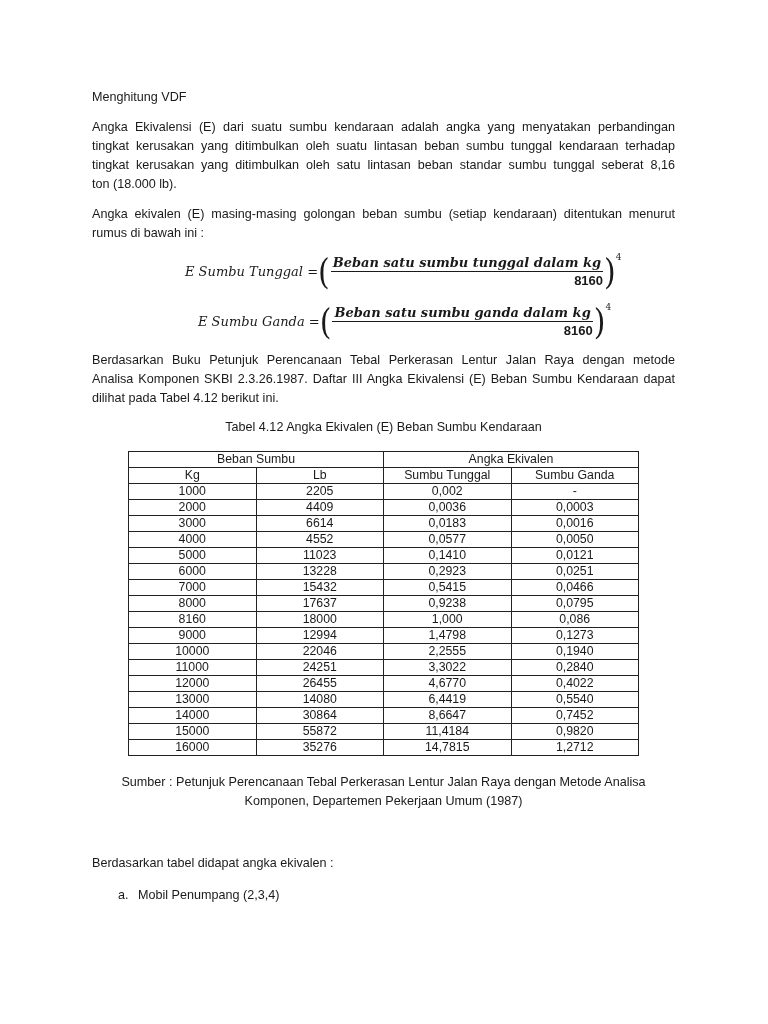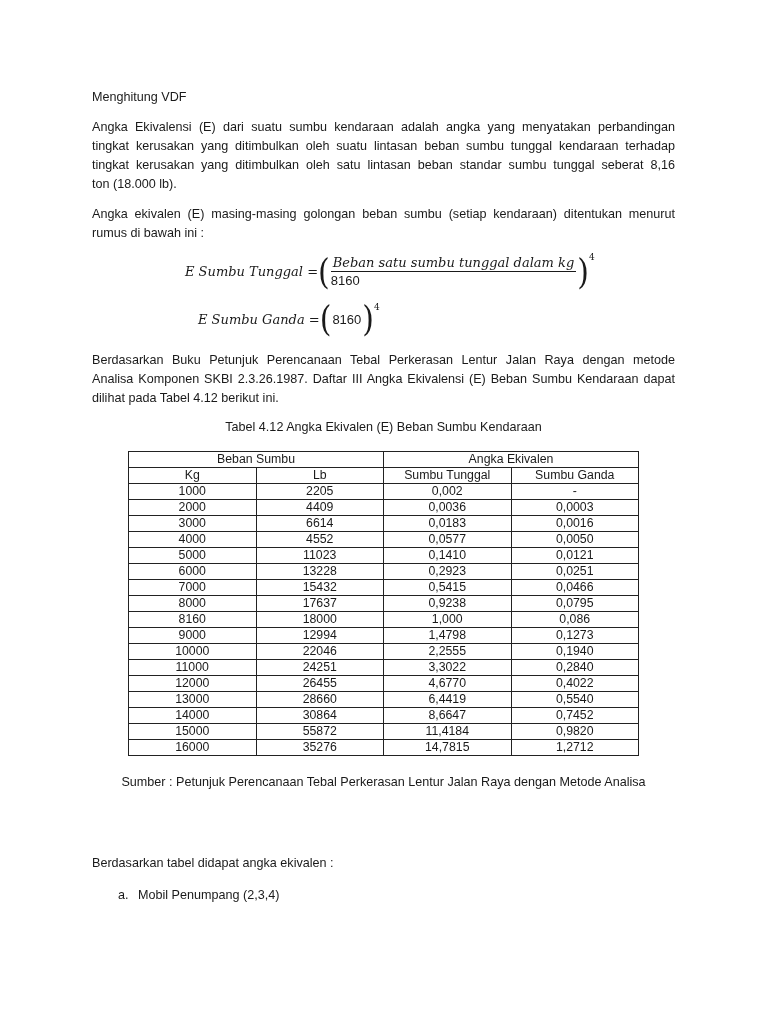--- a/index.html
+++ b/index.html
@@ -11,21 +11,21 @@
   .page { position: absolute; left: 92px; top: 0; width: 583px; }
   .line { position: absolute; left: 0; width: 583px; line-height: 19px; }
   .justify { text-align: justify; text-align-last: justify; }
   .title { top: 88px; }
   .formula {
     position: absolute; font-family: "DejaVu Serif", serif; font-style: italic;
     font-size: 13px; display: flex; align-items: center;
   }
   .formula .lhs { text-align: right; }
   .formula .paren { font-size: 30px; font-style: normal; font-weight: 200; line-height: 1; transform: scaleY(1.15); }
-  .frac { display: inline-flex; flex-direction: column; align-items: flex-start; margin: 0 1px; }
+  .frac { display: inline-flex; flex-direction: column; align-items: flex-end; margin: 0 1px; font-weight: bold; }
   .frac .num { padding: 0 2px; border-bottom: 1px solid #1a1a1a; line-height: 17px; }
   .frac .den { font-style: normal; font-family: "Liberation Sans", sans-serif; line-height: 17px; }
   .sup { font-size: 9px; font-style: normal; align-self: flex-start; margin-top: -2px; }
   .caption { position: absolute; top: 420px; left: 0; width: 583px; text-align: center; }
   table.data {
     position: absolute; top: 451px; left: 36px; width: 511px;
     border-collapse: collapse; font-size: 12.3px; border-radius: 14px;
   }
   table.data td, table.data th {
     border: 1px solid #222; height: 15px; padding: 0; text-align: center; font-weight: normal; line-height: 15px;
@@ -63,20 +63,21 @@
       <span class="den">8160</span>
     </span>
     <span class="paren">)</span>
     <span class="sup">4</span>
   </div>
 
   <div class="formula" style="top:304px; left:106px;">
     <span class="lhs">E Sumbu Ganda =</span>
     <span class="paren">(</span>
     <span class="frac">
+      <span class="num">Beban satu sumbu ganda dalam kg</span>
       <span class="den">8160</span>
     </span>
     <span class="paren">)</span>
     <span class="sup">4</span>
   </div>
 
   <div>
     <div class="line justify" style="top:351px">Berdasarkan Buku Petunjuk Perencanaan Tebal Perkerasan Lentur Jalan Raya dengan metode</div>
     <div class="line justify" style="top:370px">Analisa Komponen SKBI 2.3.26.1987. Daftar III Angka Ekivalensi (E) Beban Sumbu Kendaraan dapat</div>
     <div class="line" style="top:389px">dilihat pada Tabel 4.12 berikut ini.</div>
@@ -177,21 +178,21 @@
           <td>0,2840</td>
         </tr>
         <tr>
           <td>12000</td>
           <td>26455</td>
           <td>4,6770</td>
           <td>0,4022</td>
         </tr>
         <tr>
           <td>13000</td>
-          <td>28660</td>
+          <td>14080</td>
           <td>6,4419</td>
           <td>0,5540</td>
         </tr>
         <tr>
           <td>14000</td>
           <td>30864</td>
           <td>8,6647</td>
           <td>0,7452</td>
         </tr>
         <tr>
@@ -204,20 +205,21 @@
           <td>16000</td>
           <td>35276</td>
           <td>14,7815</td>
           <td>1,2712</td>
         </tr>
       </tbody>
   </table>
 
   <div class="source">
     <div>Sumber : Petunjuk Perencanaan Tebal Perkerasan Lentur Jalan Raya dengan Metode Analisa</div>
+    <div>Komponen, Departemen Pekerjaan Umum (1987)</div>
   </div>
 
   <div class="line p4">Berdasarkan tabel didapat angka ekivalen :</div>
 
   <div class="item">
     <div>
       <span class="marker">a.</span><span>Mobil Penumpang (2,3,4)</span>
     </div>
   </div>
 </div>

